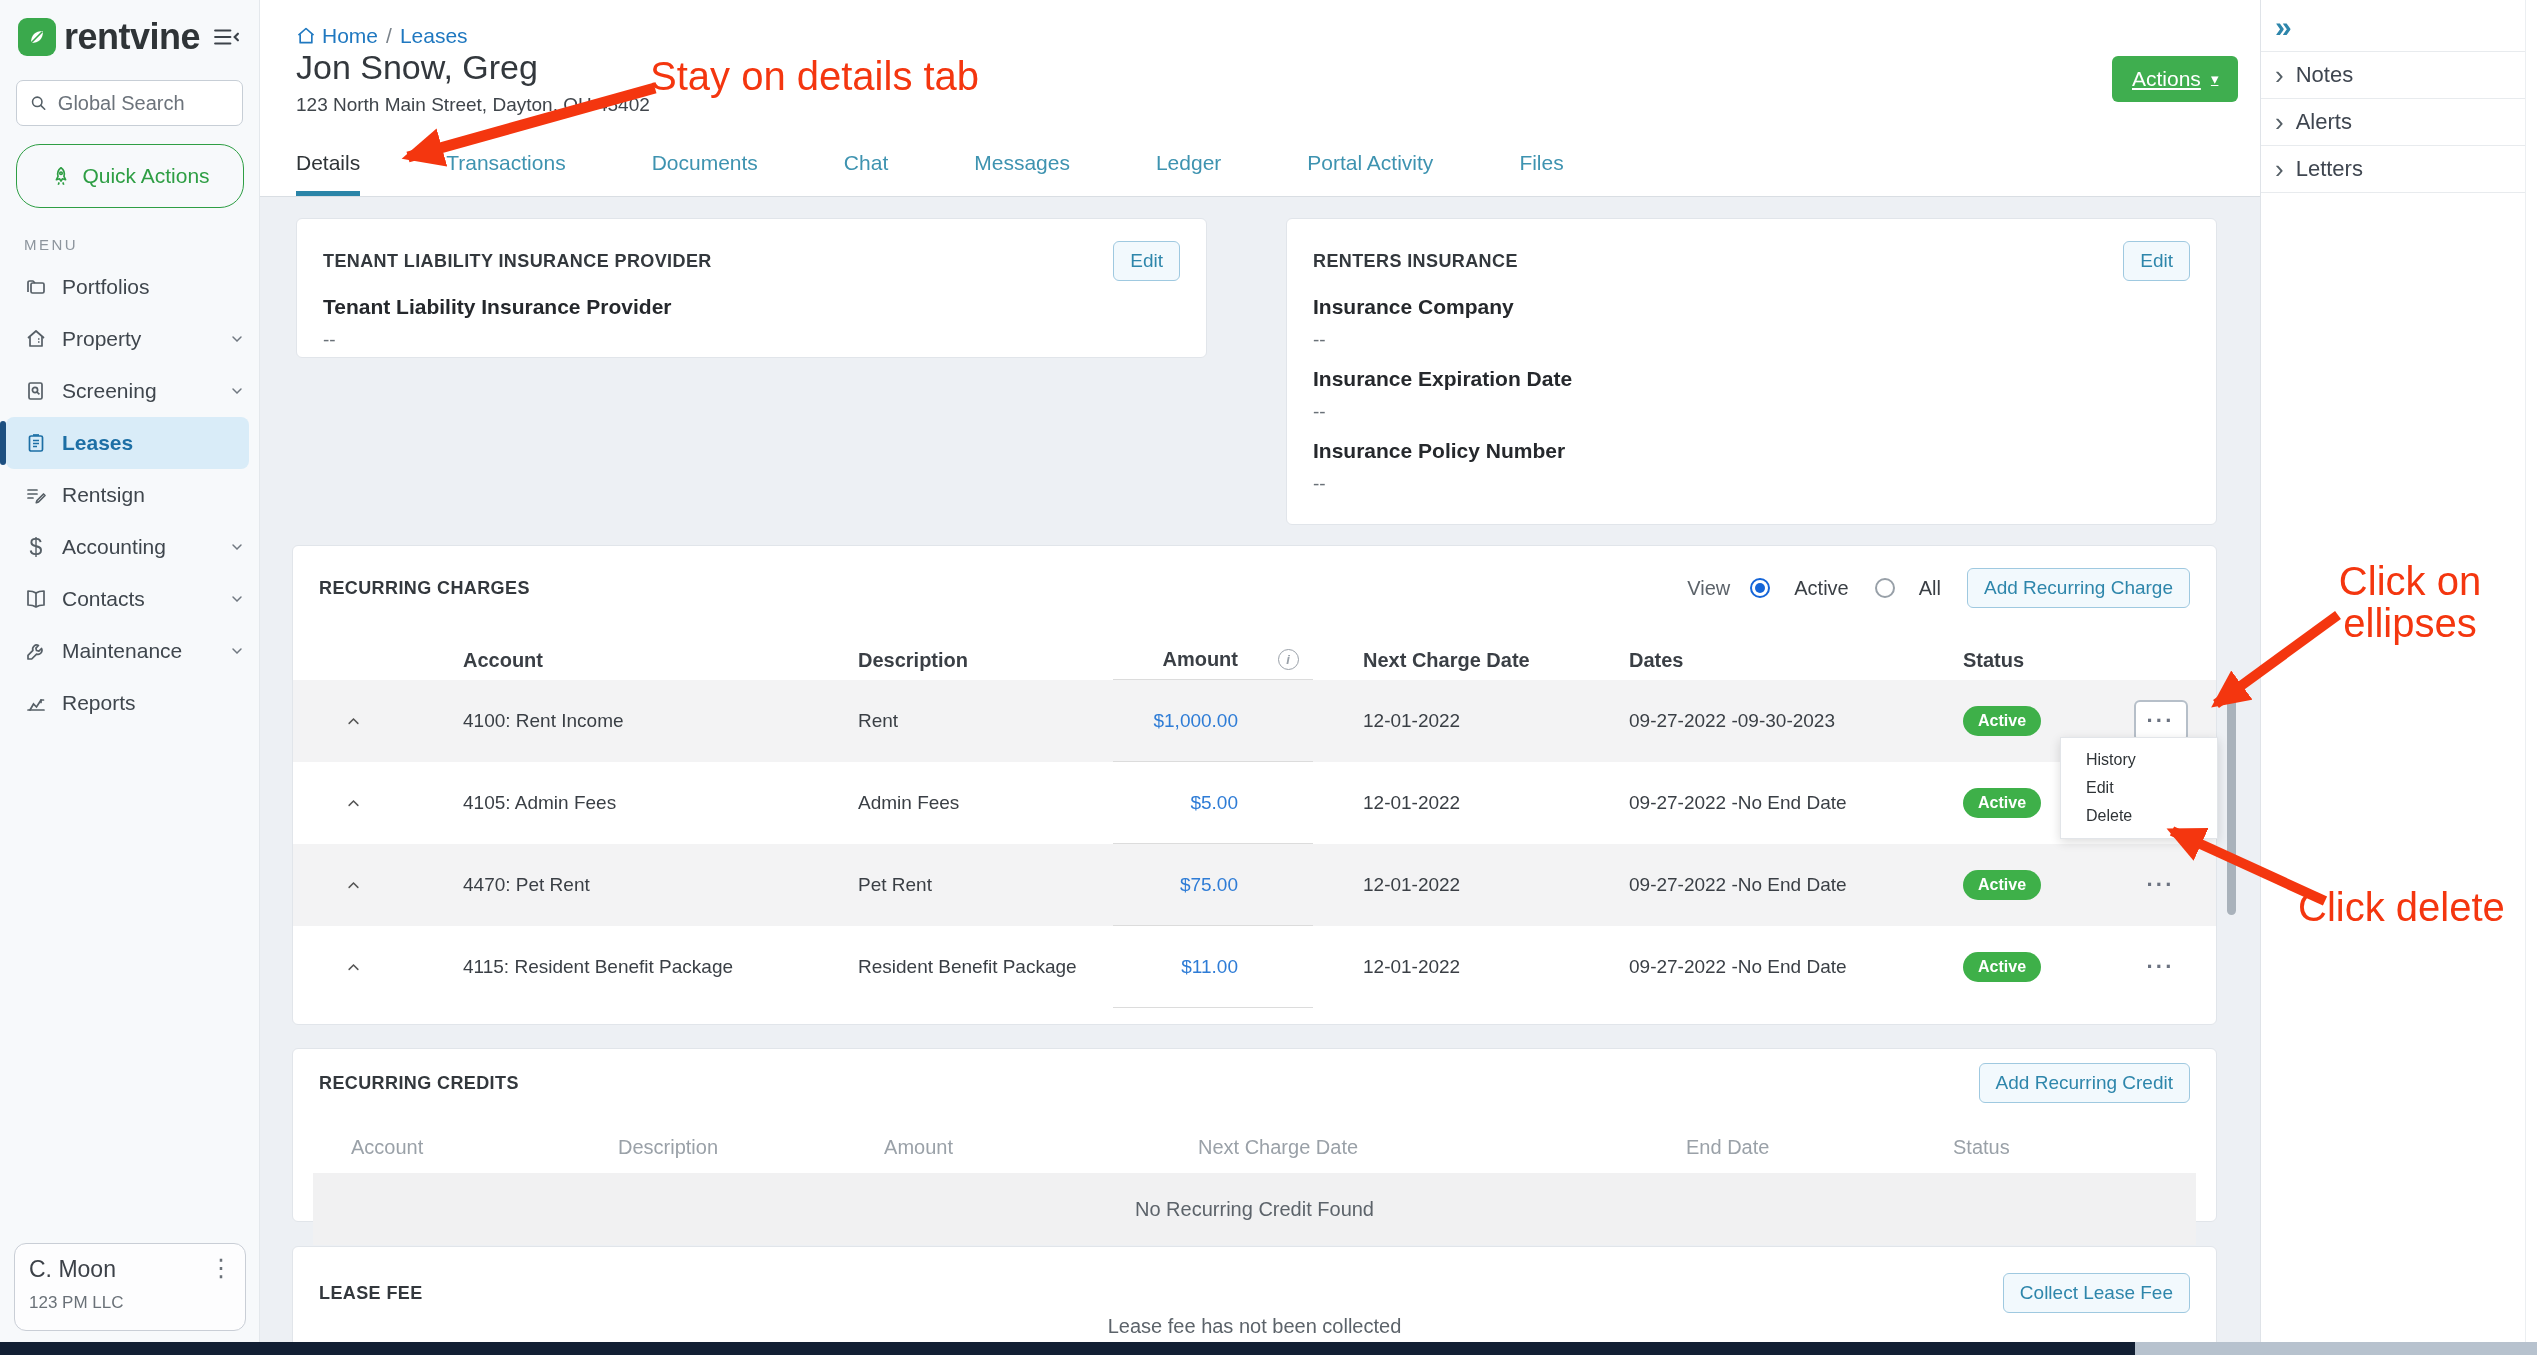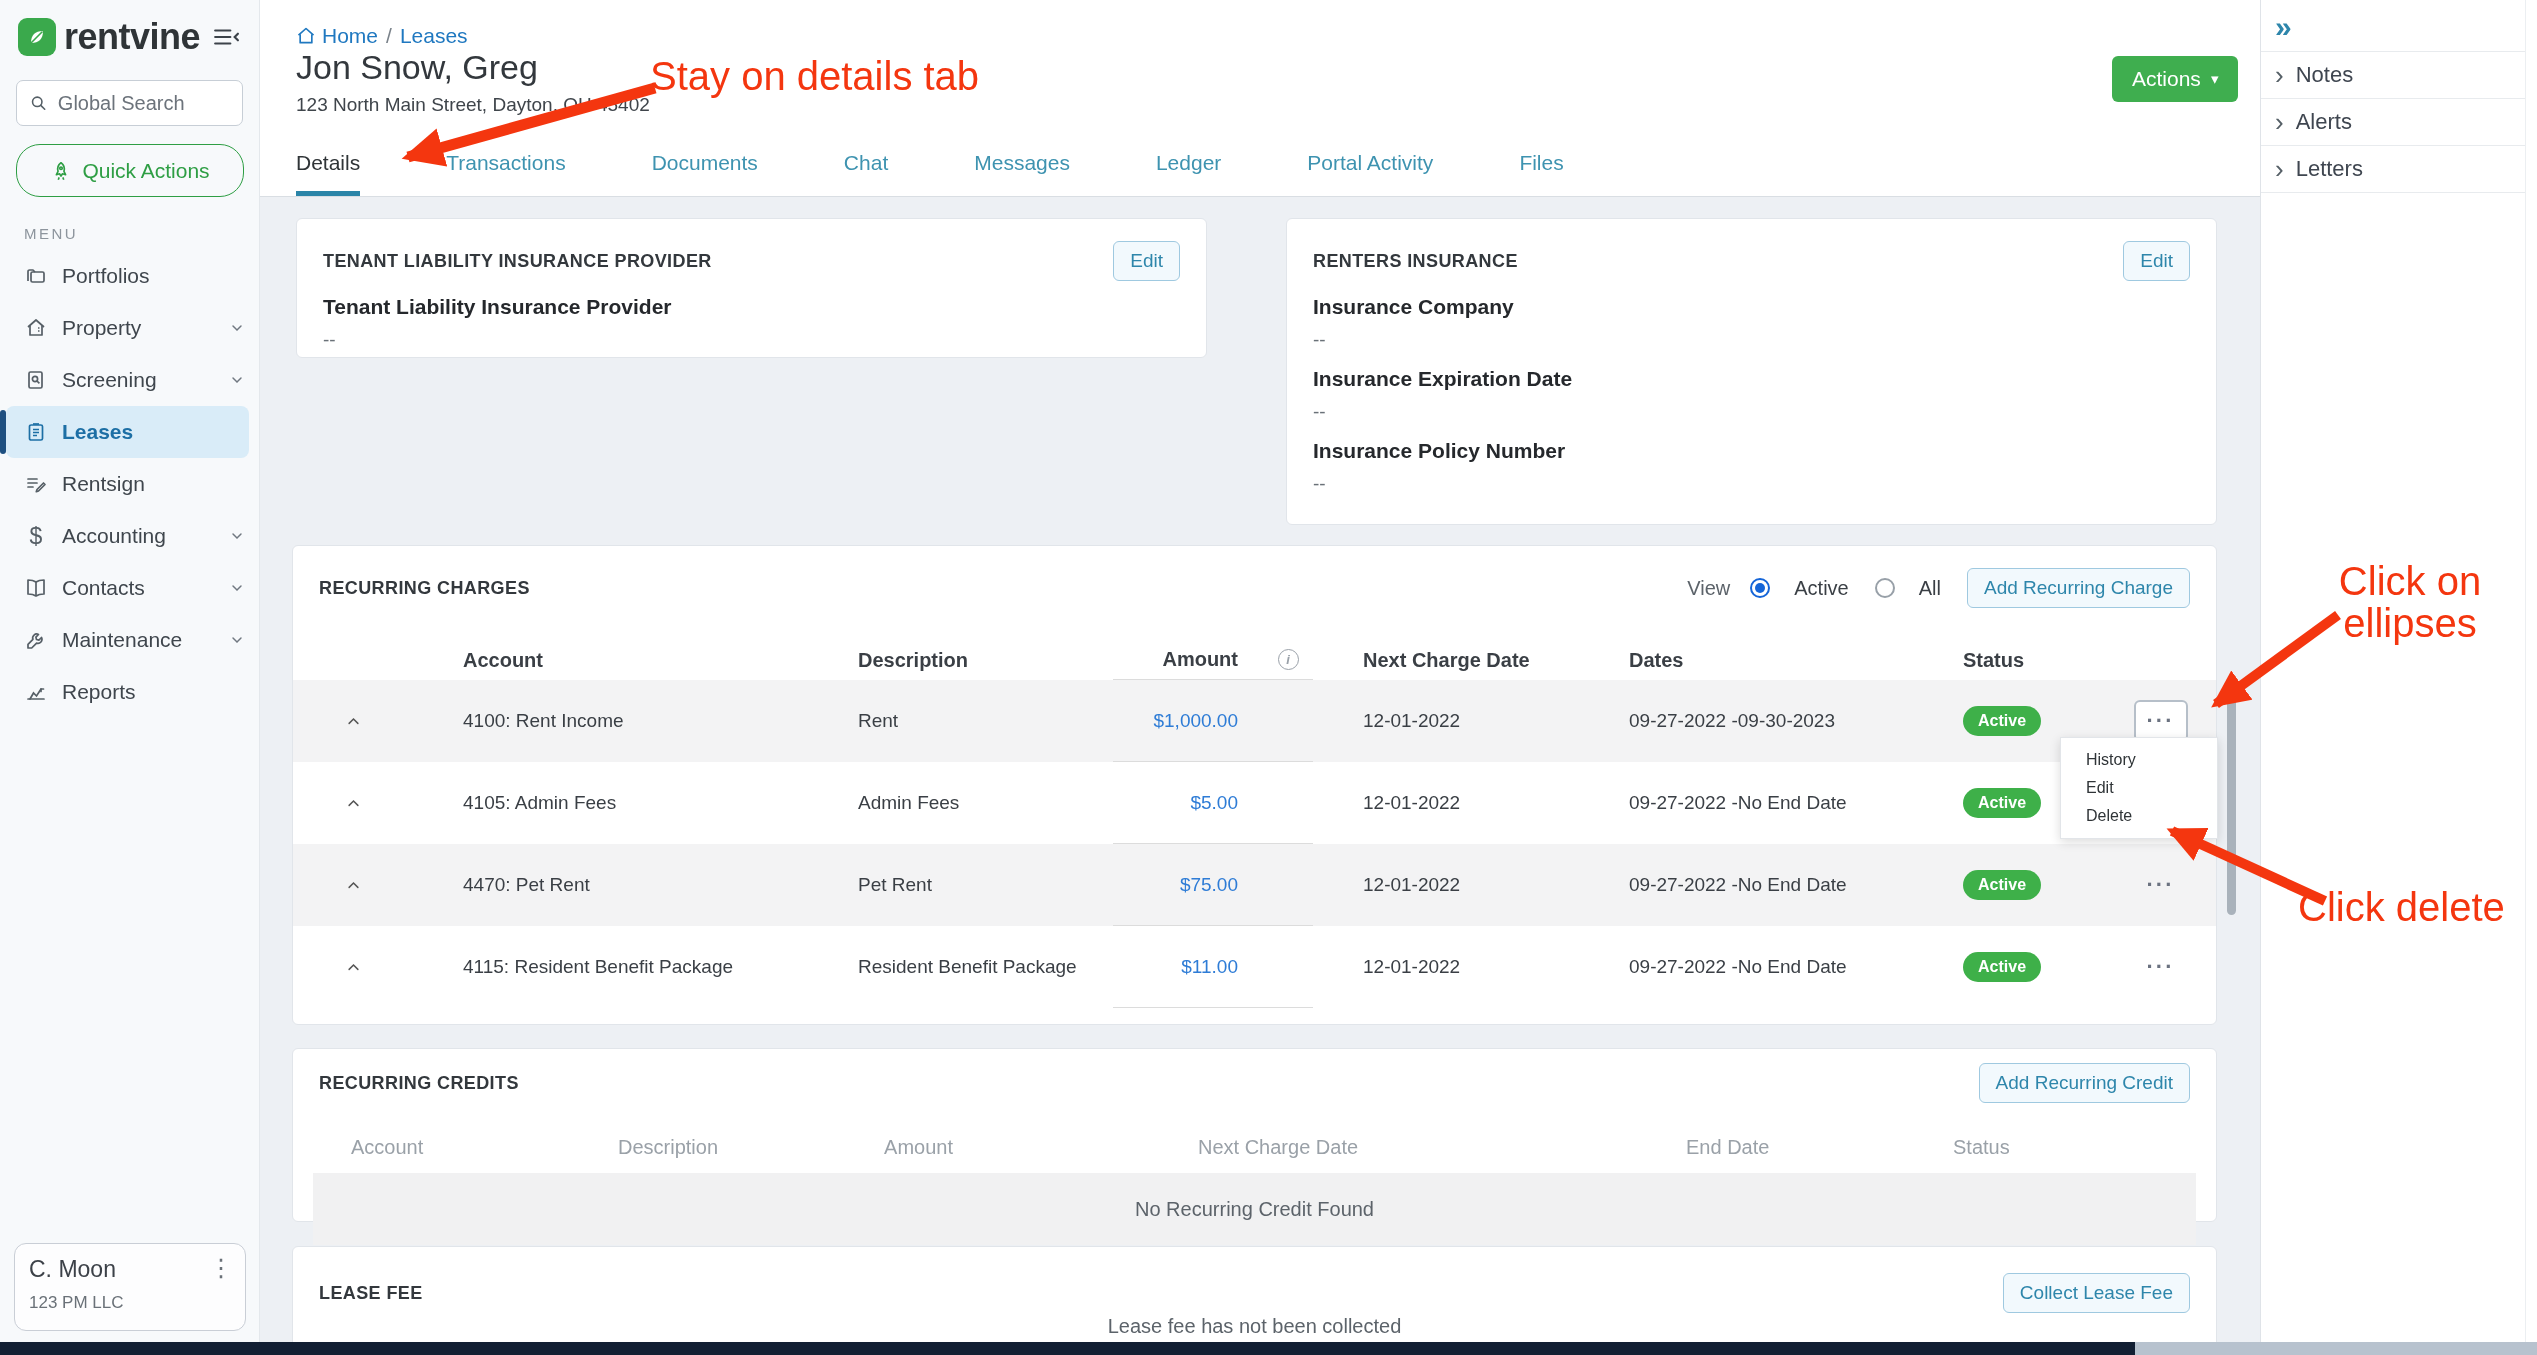--- a/index.html
+++ b/index.html
@@ -8,21 +8,21 @@
 
   
   .sidebar { position:absolute; left:0; top:0; width:260px; height:1355px; background:#f7f9fb; border-right:1px solid #e4e8ec; }
   .logo-row { display:flex; align-items:center; padding:16px 18px 10px 18px; }
   .logo-mark { width:38px; height:38px; background:#3aa94c; border-radius:9px; display:flex; align-items:center; justify-content:center; margin-right:8px; }
   .logo-text { font-size:36px; font-weight:bold; color:#2f3437; letter-spacing:-0.5px; }
   .collapse-btn { margin-left:auto; color:#3c434a; cursor:pointer; display:flex; align-items:center; }
   .search-box { margin:12px 16px 0 16px; height:46px; background:#fff; border:1px solid #c7ced6; border-radius:7px; display:flex; align-items:center; padding:0 12px; }
   .search-box input { border:none; outline:none; font-size:20px; color:#be185d; width:100%; margin-left:10px; background:transparent; font-family:"Liberation Sans", sans-serif; }
   .search-box input::placeholder { color:#6c737b; }
-  .qa-btn { margin:18px 16px 0 16px; height:53px; border:1.5px solid #2e9e44; border-radius:24px; color:#2e9e44; font-size:21px; display:flex; align-items:center; justify-content:center; gap:10px; background:transparent; cursor:pointer; width:228px; font-family:"Liberation Sans", sans-serif; }
+  .qa-btn { margin:18px 16px 0 16px; height:64px; border:1.5px solid #2e9e44; border-radius:24px; color:#2e9e44; font-size:21px; display:flex; align-items:center; justify-content:center; gap:10px; background:transparent; cursor:pointer; width:228px; font-family:"Liberation Sans", sans-serif; }
   .menu-label { margin:28px 0 8px 24px; font-size:15px; letter-spacing:2.5px; color:#8d959d; }
   .nav { display:flex; flex-direction:column; }
   .nav-item { height:52px; display:flex; align-items:center; padding:0 14px 0 24px; font-size:21px; color:#3f464d; cursor:pointer; position:relative; }
   .nav-item .nicon { width:24px; height:24px; margin-right:14px; color:#565f66; flex:0 0 auto; display:flex; align-items:center; justify-content:center; }
   .nav-item .chev { margin-left:auto; color:#707880; display:flex; }
   .nav-item.active { background:#d9ecf8; border-radius:8px; margin:0 10px 0 6px; padding-left:18px; color:#1d6fa5; font-weight:bold; }
   .nav-item.active .nicon { color:#1d6fa5; }
   .nav-item.active::before { content:''; position:absolute; left:-6px; top:4px; bottom:4px; width:6px; background:#1d4f80; border-radius:4px; }
   .dollar-glyph { font-size:23px; line-height:1; }
   .user-card { position:absolute; left:14px; top:1243px; width:232px; height:88px; border:1.5px solid #c9ced6; border-radius:12px; background:#fdfdfe; padding:12px 14px; }
@@ -31,21 +31,21 @@
   .kebab { position:absolute; right:12px; top:10px; font-size:24px; color:#6a7178; cursor:pointer; }
 
   
   .main { position:absolute; left:260px; top:0; width:2000px; height:1355px; background:#7f1d1d; }
   .main-header { position:absolute; left:0; top:0; width:2000px; height:197px; background:#fff; border-bottom:1px solid #d9dee3; }
   .breadcrumb { position:absolute; left:36px; top:24px; display:flex; align-items:center; gap:8px; font-size:21px; }
   .bc-link { color:#1f78c0; cursor:pointer; display:flex; align-items:center; gap:6px; }
   .bc-sep { color:#7a828a; }
   .page-title { position:absolute; left:36px; top:48px; font-size:34px; color:#33383d; }
   .page-subtitle { position:absolute; left:36px; top:94px; font-size:19px; color:#3f454b; }
-  .actions-btn { position:absolute; left:1852px; top:56px; background:#3fae4f; color:#fff; font-size:21px; border:none; border-radius:6px; padding:11px 20px; cursor:pointer; display:flex; align-items:center; gap:10px; font-family:"Liberation Sans", sans-serif; }
+  .actions-btn { position:absolute; left:1852px; top:56px; background:#3fae4f; color:#fff; font-size:21px; border:none; border-radius:6px; padding:11px 20px; cursor:pointer; display:flex; align-items:center; gap:10px; font-family:"Liberation Sans", sans-serif;text-decoration:underline; }
   .tabs { position:absolute; left:36px; bottom:0; display:flex; gap:86px; }
   .tab { font-size:21px; color:#3e93b0; padding-bottom:16px; cursor:pointer; border-bottom:5px solid transparent; }
   .tab.active { color:#2f3437; border-bottom-color:#2b85a8; }
 
   .content { position:absolute; left:0; top:197px; width:2000px; height:1145px; background:#edf0f4; overflow:hidden; }
   .card { position:absolute; background:#fff; border:1px solid #e1e5ea; border-radius:6px; }
   .card-head { display:flex; align-items:center; justify-content:space-between; padding:22px 26px 0 26px; }
   .card-title { font-size:18px; font-weight:bold; color:#33383d; letter-spacing:0.4px; }
   .btn-light { background:#f2f9fd; border:1px solid #9fc9e0; color:#2e86ab; font-size:19px; border-radius:6px; padding:8px 16px; cursor:pointer; font-family:"Liberation Sans", sans-serif; }
   .field-label { font-size:21px; font-weight:bold; color:#25282c; }

